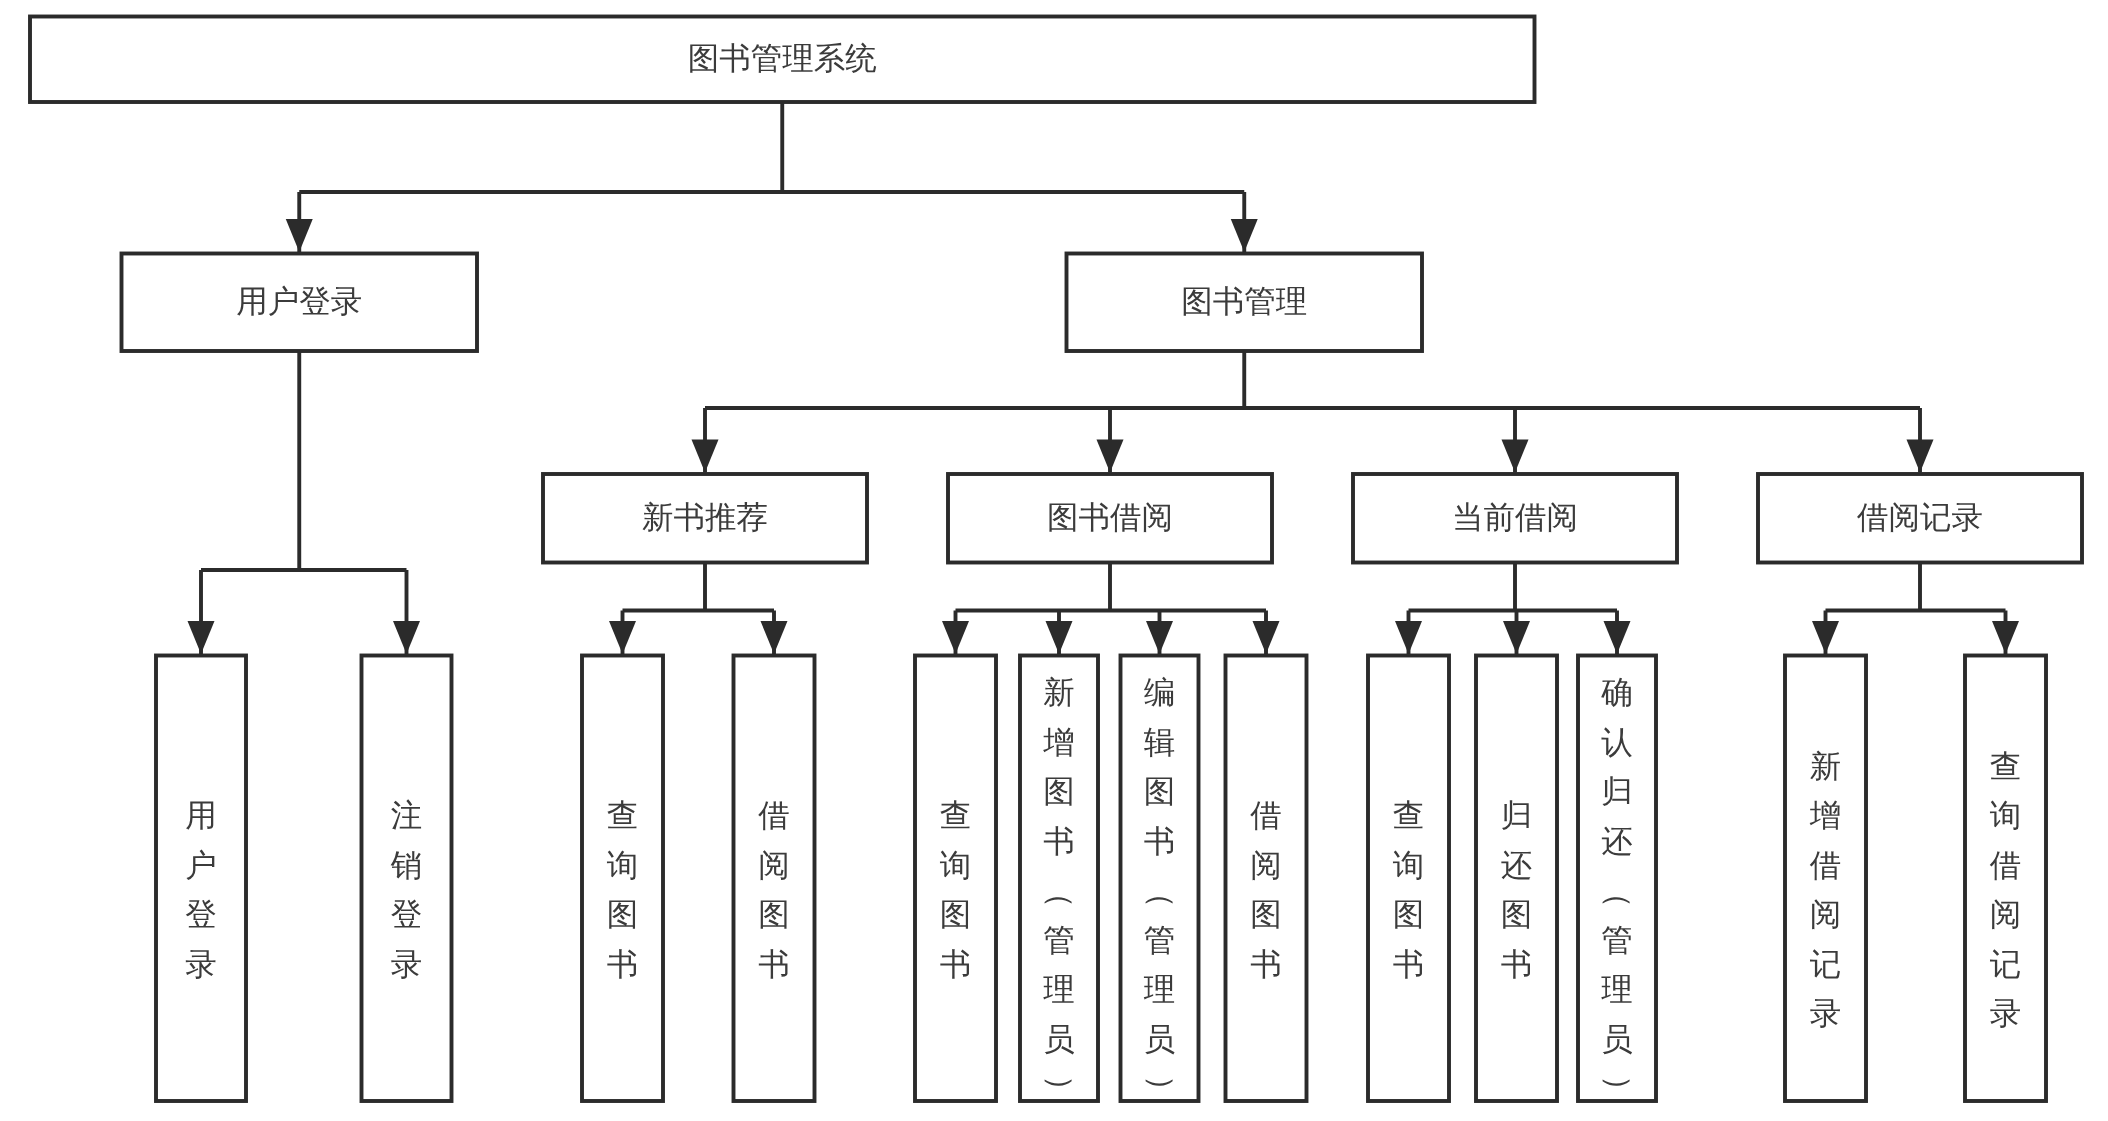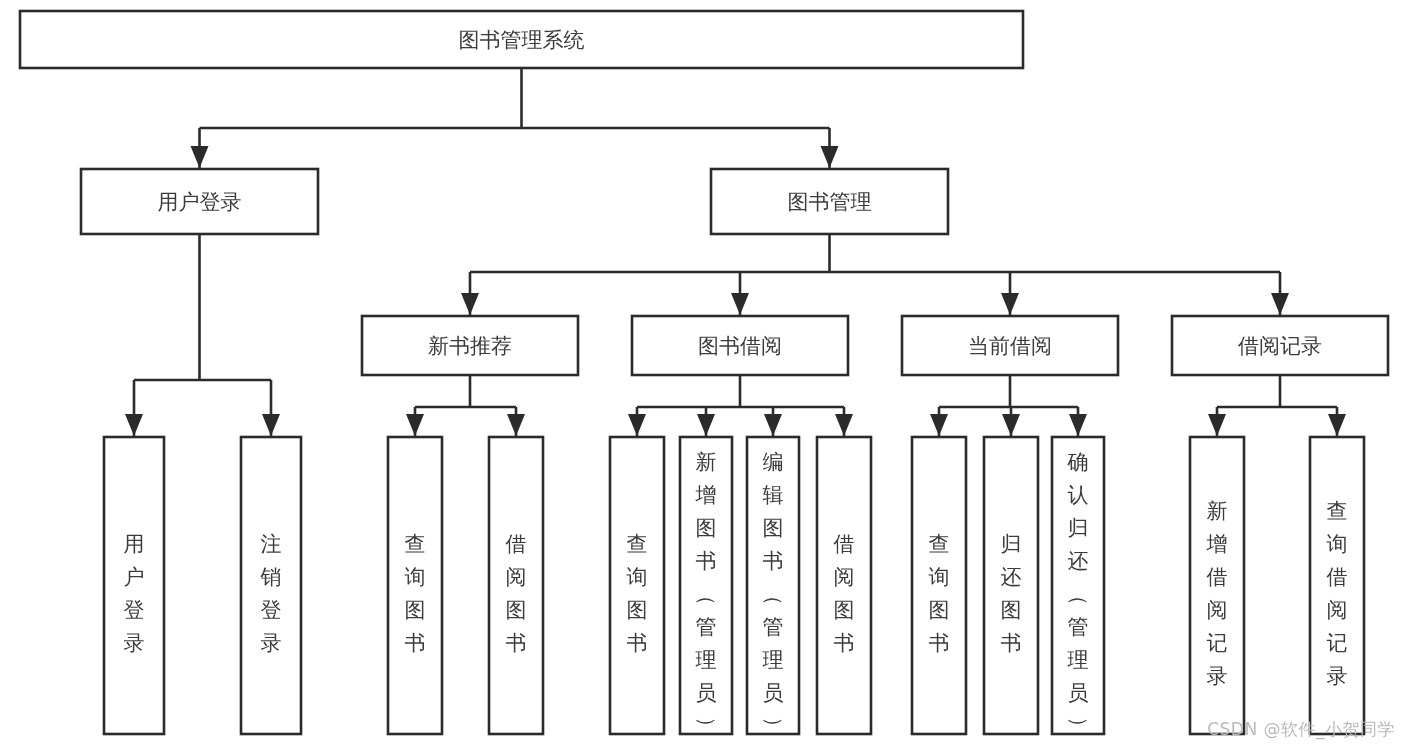--- a/index.html
+++ b/index.html
@@ -261,15 +261,14 @@
           <text x="1337" y="545.24" class="node-label-h">询</text>
           <text x="1337" y="578.24" class="node-label-h">借</text>
           <text x="1337" y="611.24" class="node-label-h">阅</text>
           <text x="1337" y="644.24" class="node-label-h">记</text>
           <text x="1337" y="677.24" class="node-label-h">录</text>
         </g>
       </g>
 
   </svg>
 
-  <div class="watermark">CSDN @软件_小贺同学</div>
 
 </div>
 
 </body></html>

